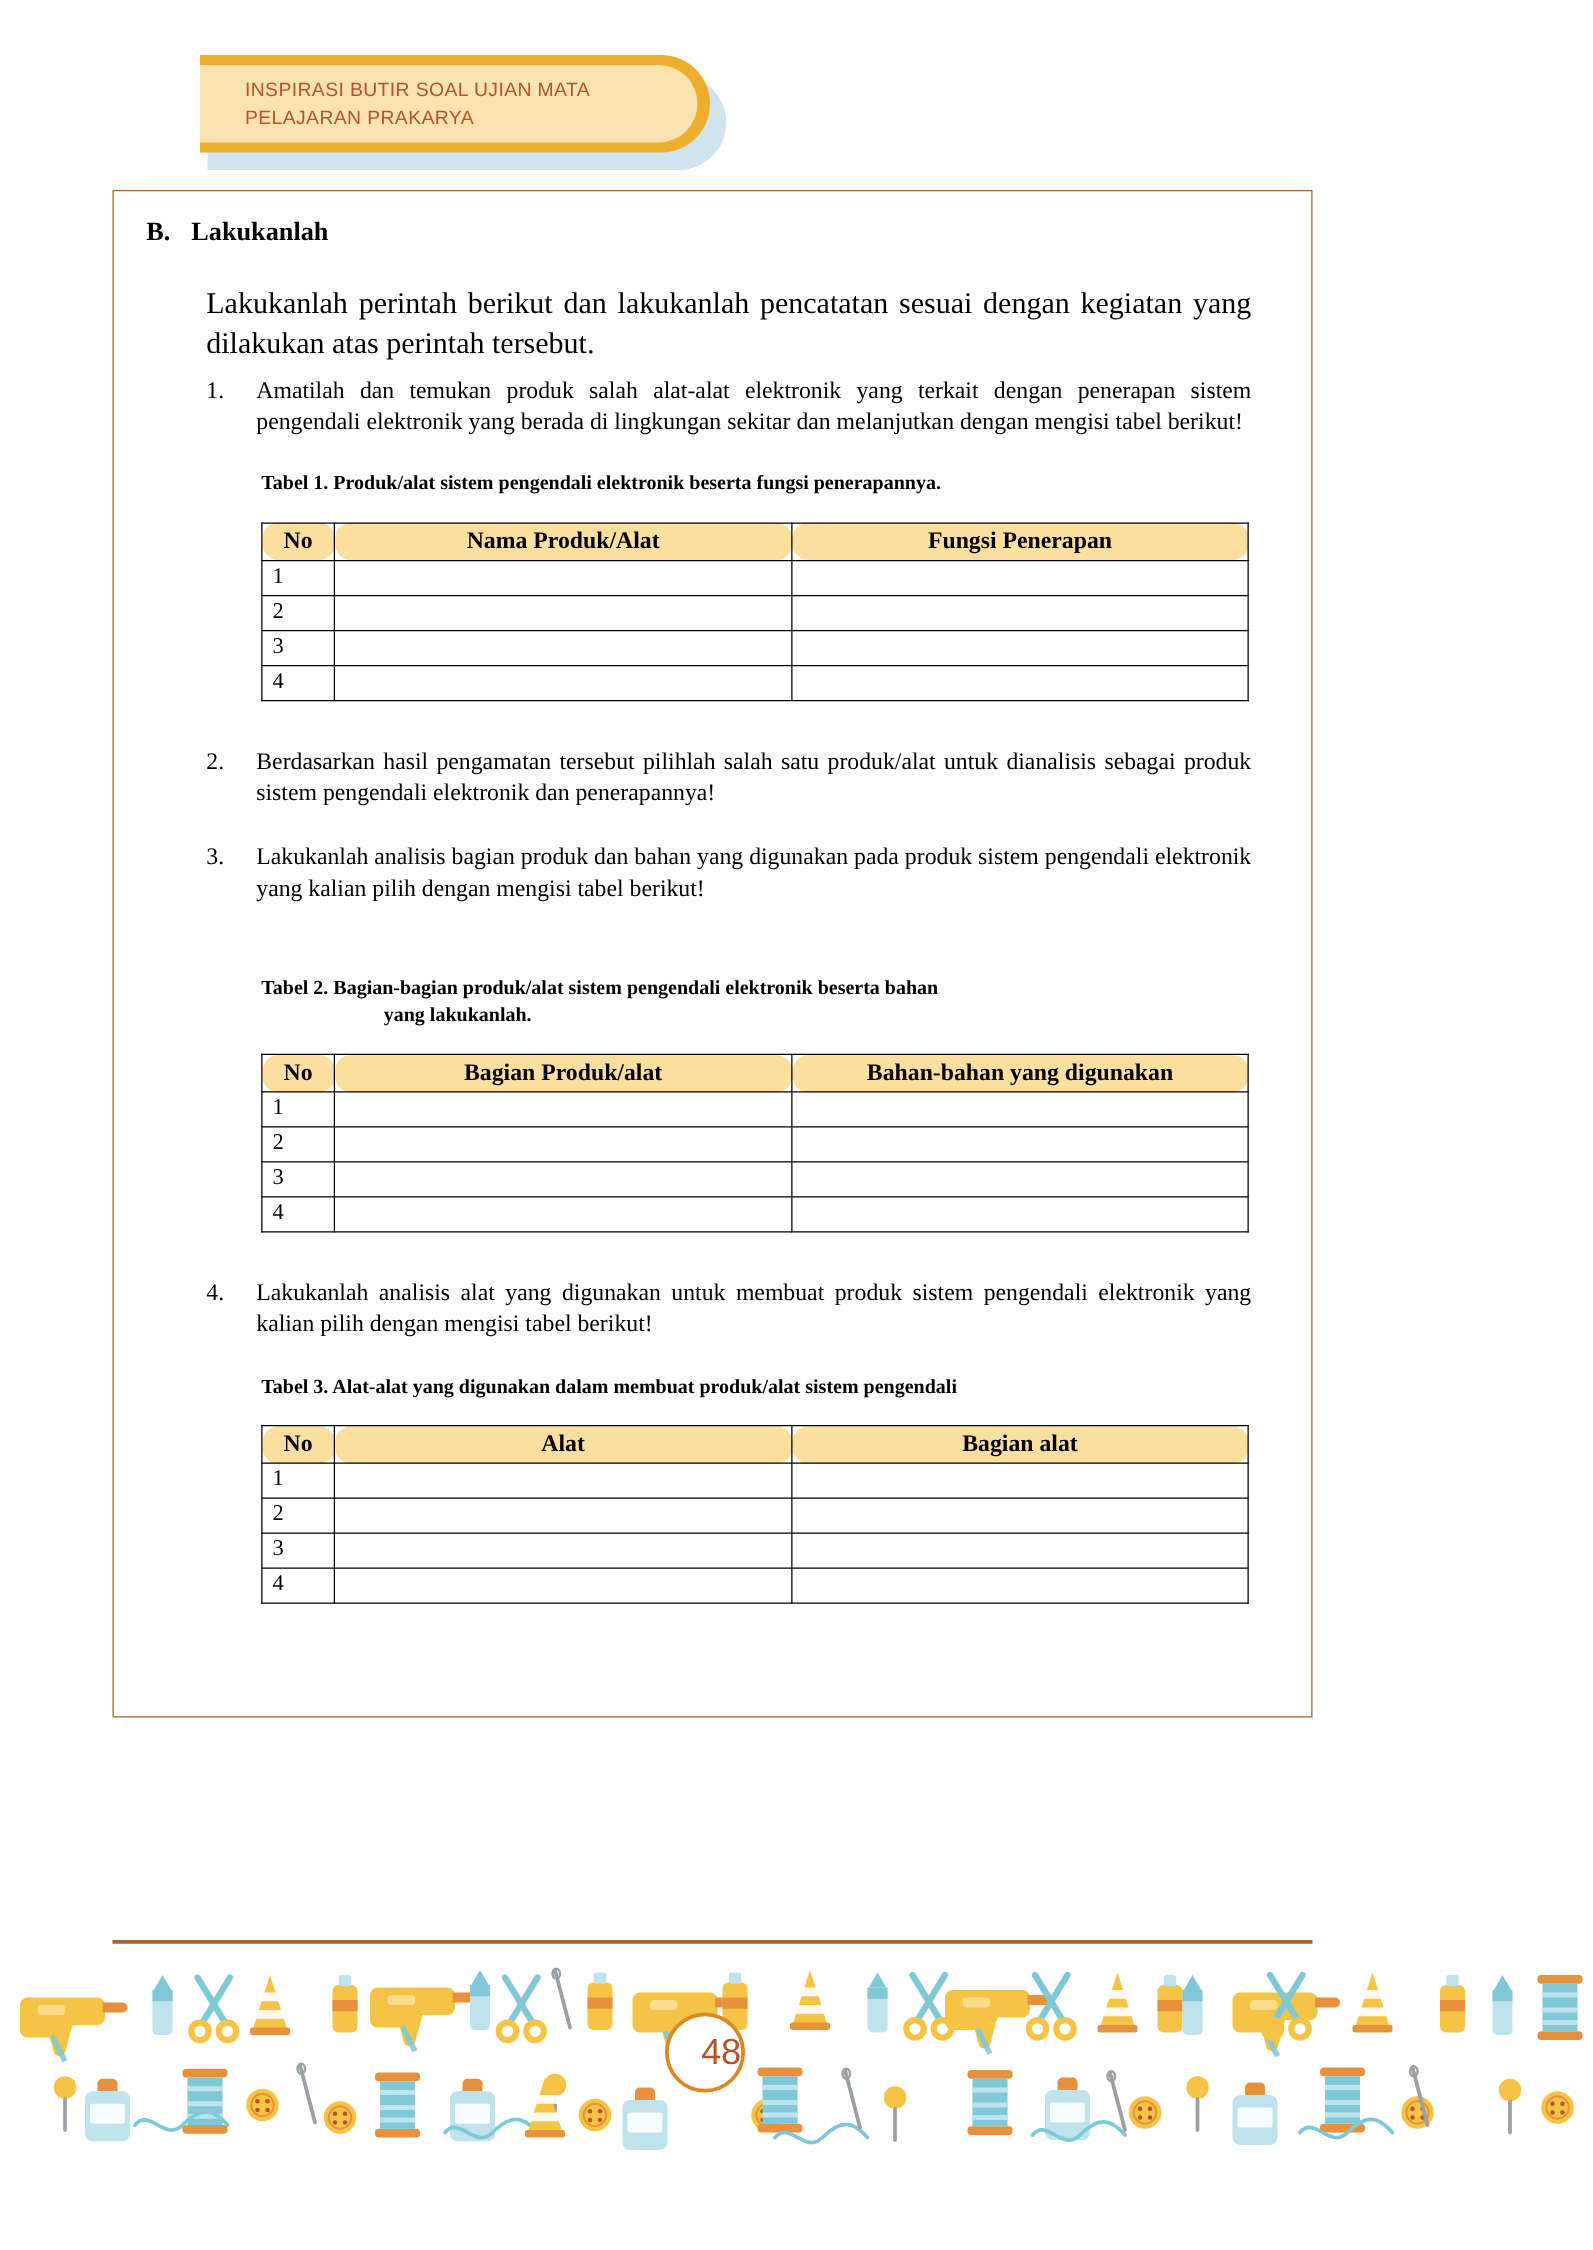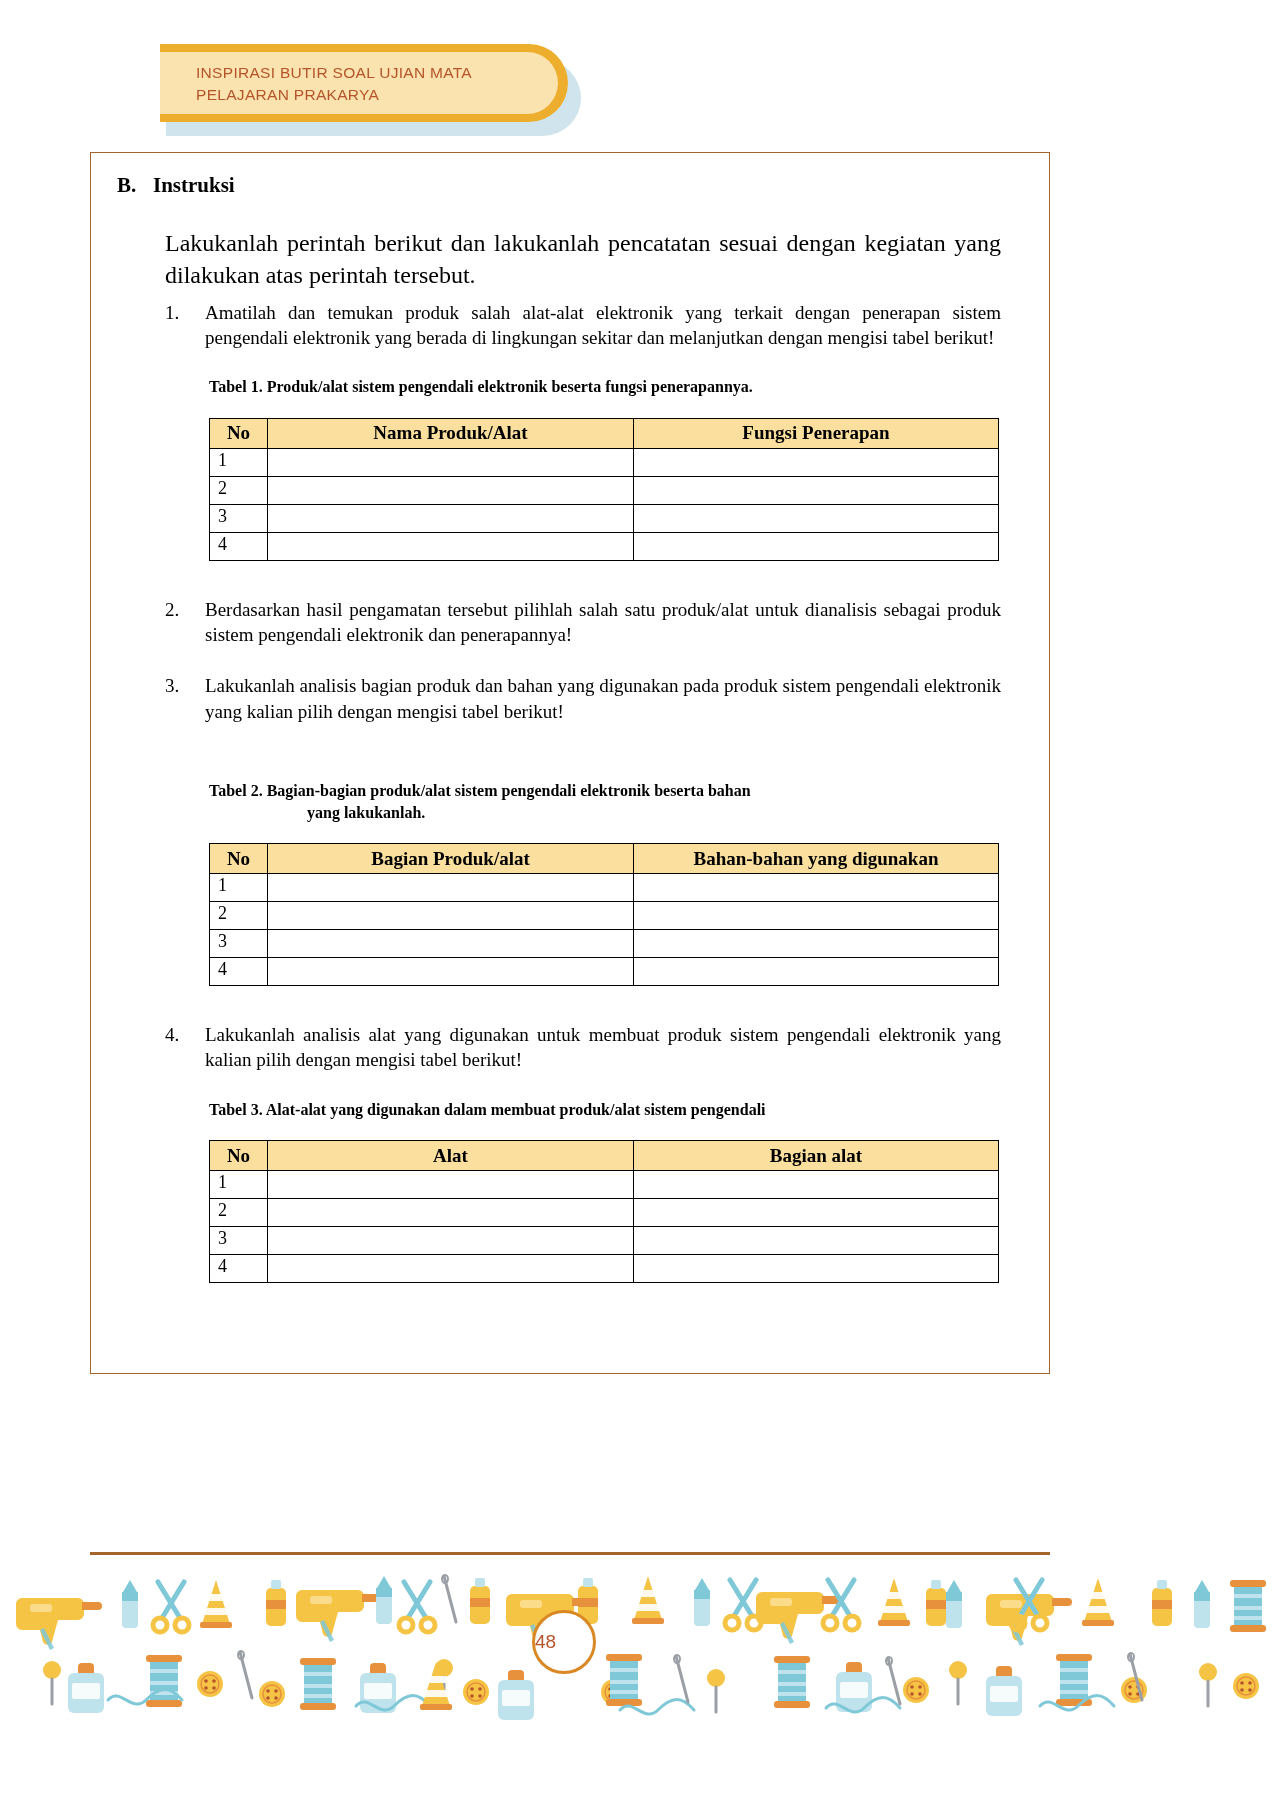--- a/index.html
+++ b/index.html
@@ -134,20 +134,21 @@
     border: 1.6px solid #000000;
     height: 28px;
     padding: 1px 4px;
   }
   table.form-table thead th {
     background: #fadf9e;
     font-weight: bold;
     font-size: 19px;
     text-align: center;
     height: 30px;
+    border-radius: 13px;
   }
   table.form-table th.col-no,
   table.form-table td.col-no {
     width: 58px;
     text-align: left;
     padding-left: 8px;
   }
   table.form-table th.col-no { text-align: center; padding-left: 4px; }
   table.form-table th.col-mid,
   table.form-table td.col-mid { width: 366px; }
@@ -167,24 +168,24 @@
   .footer-band svg { display: block; }
   .page-number-badge {
     position: absolute;
     left: 532px; top: 60px;
     width: 64px; height: 64px;
     border-radius: 50%;
     background: #ffffff;
     border: 3px solid #d98824;
     display: flex;
     align-items: center;
-    justify-content: flex-start;
+    justify-content: flex-end;
     color: #b5542a;
     font-family: "Liberation Sans", "DejaVu Sans", sans-serif;
-    font-size: 19px;
+    font-size: 29px;
     z-index: 6;
   }
   .footer-top-rule {
     position: absolute;
     left: 90px; top: 2px;
     width: 960px; height: 3px;
     background: #a4642a;
   }
 </style>
 </head>
@@ -198,21 +199,21 @@
     <div>INSPIRASI BUTIR SOAL UJIAN MATA</div>
     <div>PELAJARAN PRAKARYA</div>
   </div>
 </div>
 
 <div class="page-frame">
   <div class="frame-inner">
 
     <div class="section-head">
       <span class="section-letter">B.</span>
-      <span>Instruksi</span>
+      <span>Lakukanlah</span>
     </div>
 
     <p class="intro-par">Lakukanlah perintah berikut dan lakukanlah pencatatan sesuai dengan kegiatan yang dilakukan atas perintah tersebut.</p>
 
     <div class="spacer-8"></div>
     <div class="numitem">
       <span class="num">1.</span>
       <span class="body">Amatilah dan temukan produk salah alat-alat elektronik yang terkait dengan penerapan sistem pengendali elektronik yang berada di lingkungan sekitar dan melanjutkan dengan mengisi tabel berikut!</span>
     </div>
 

